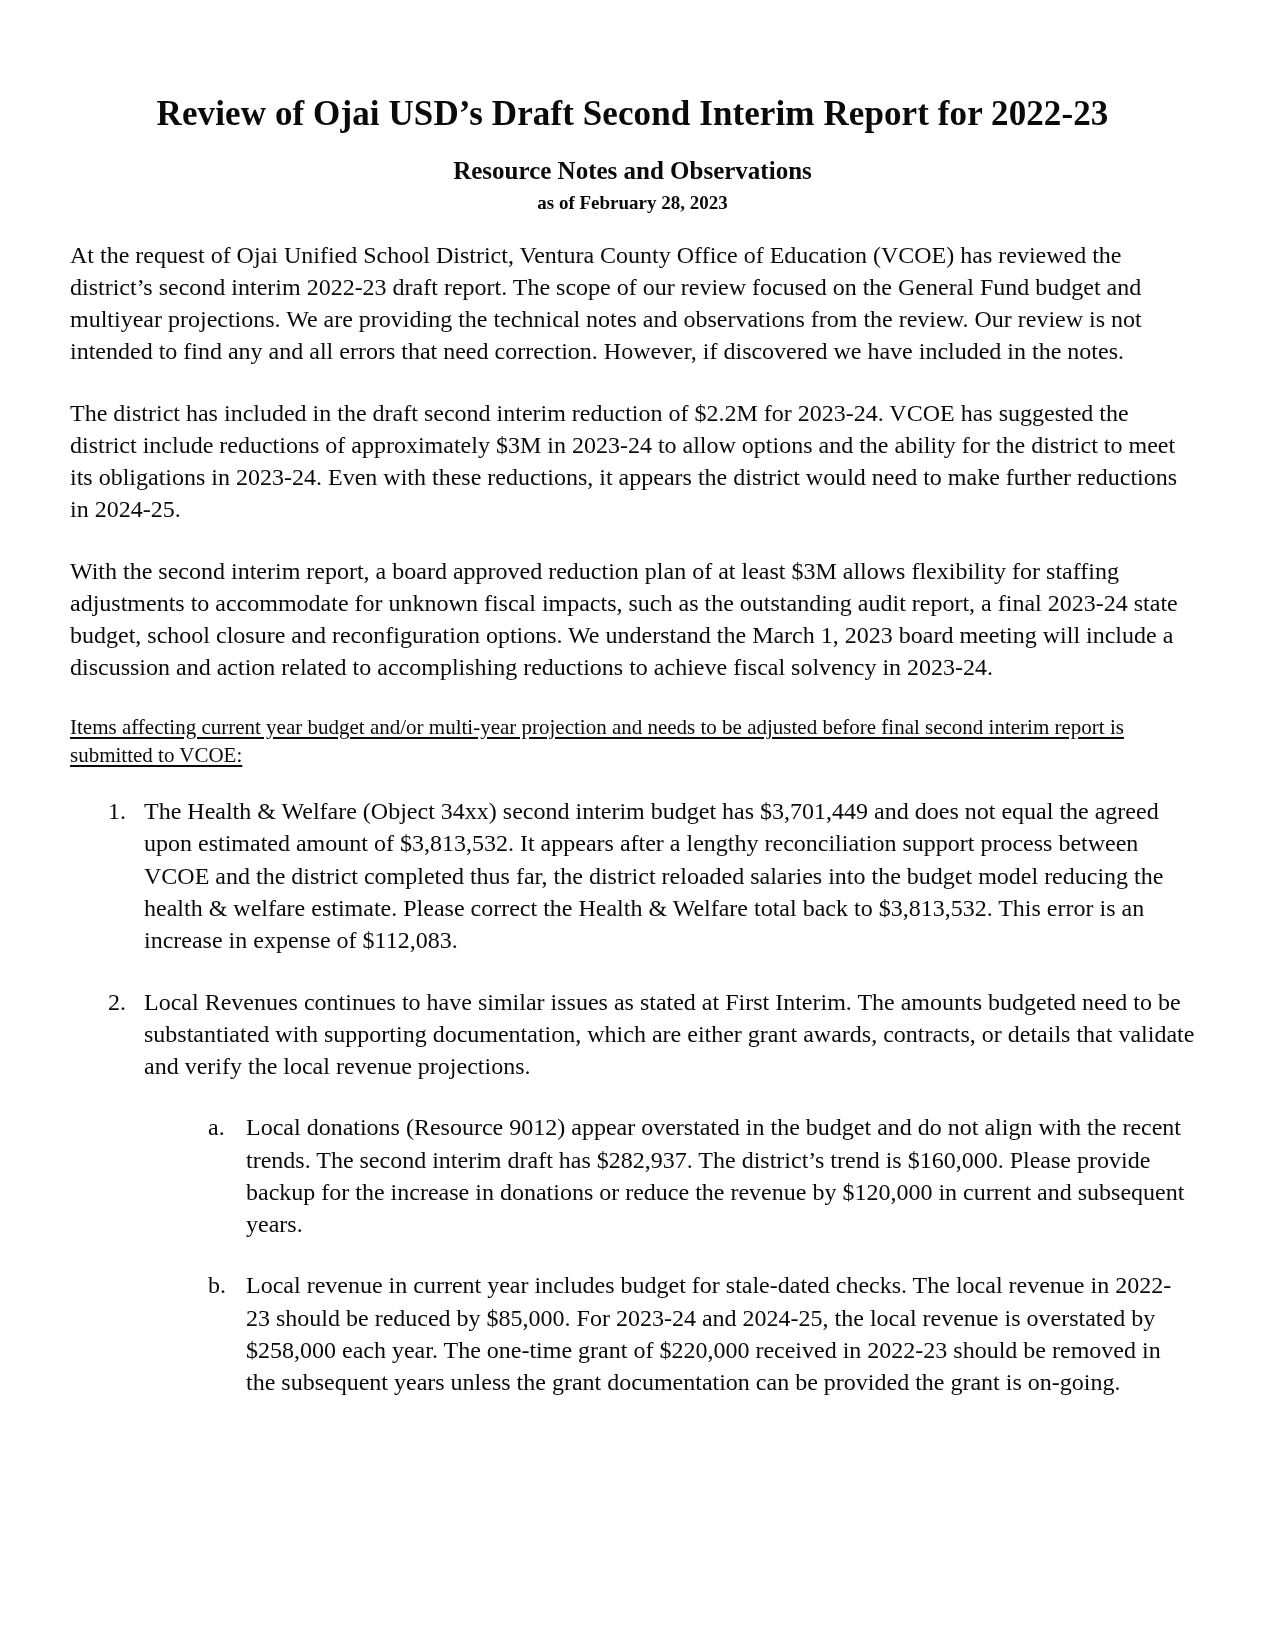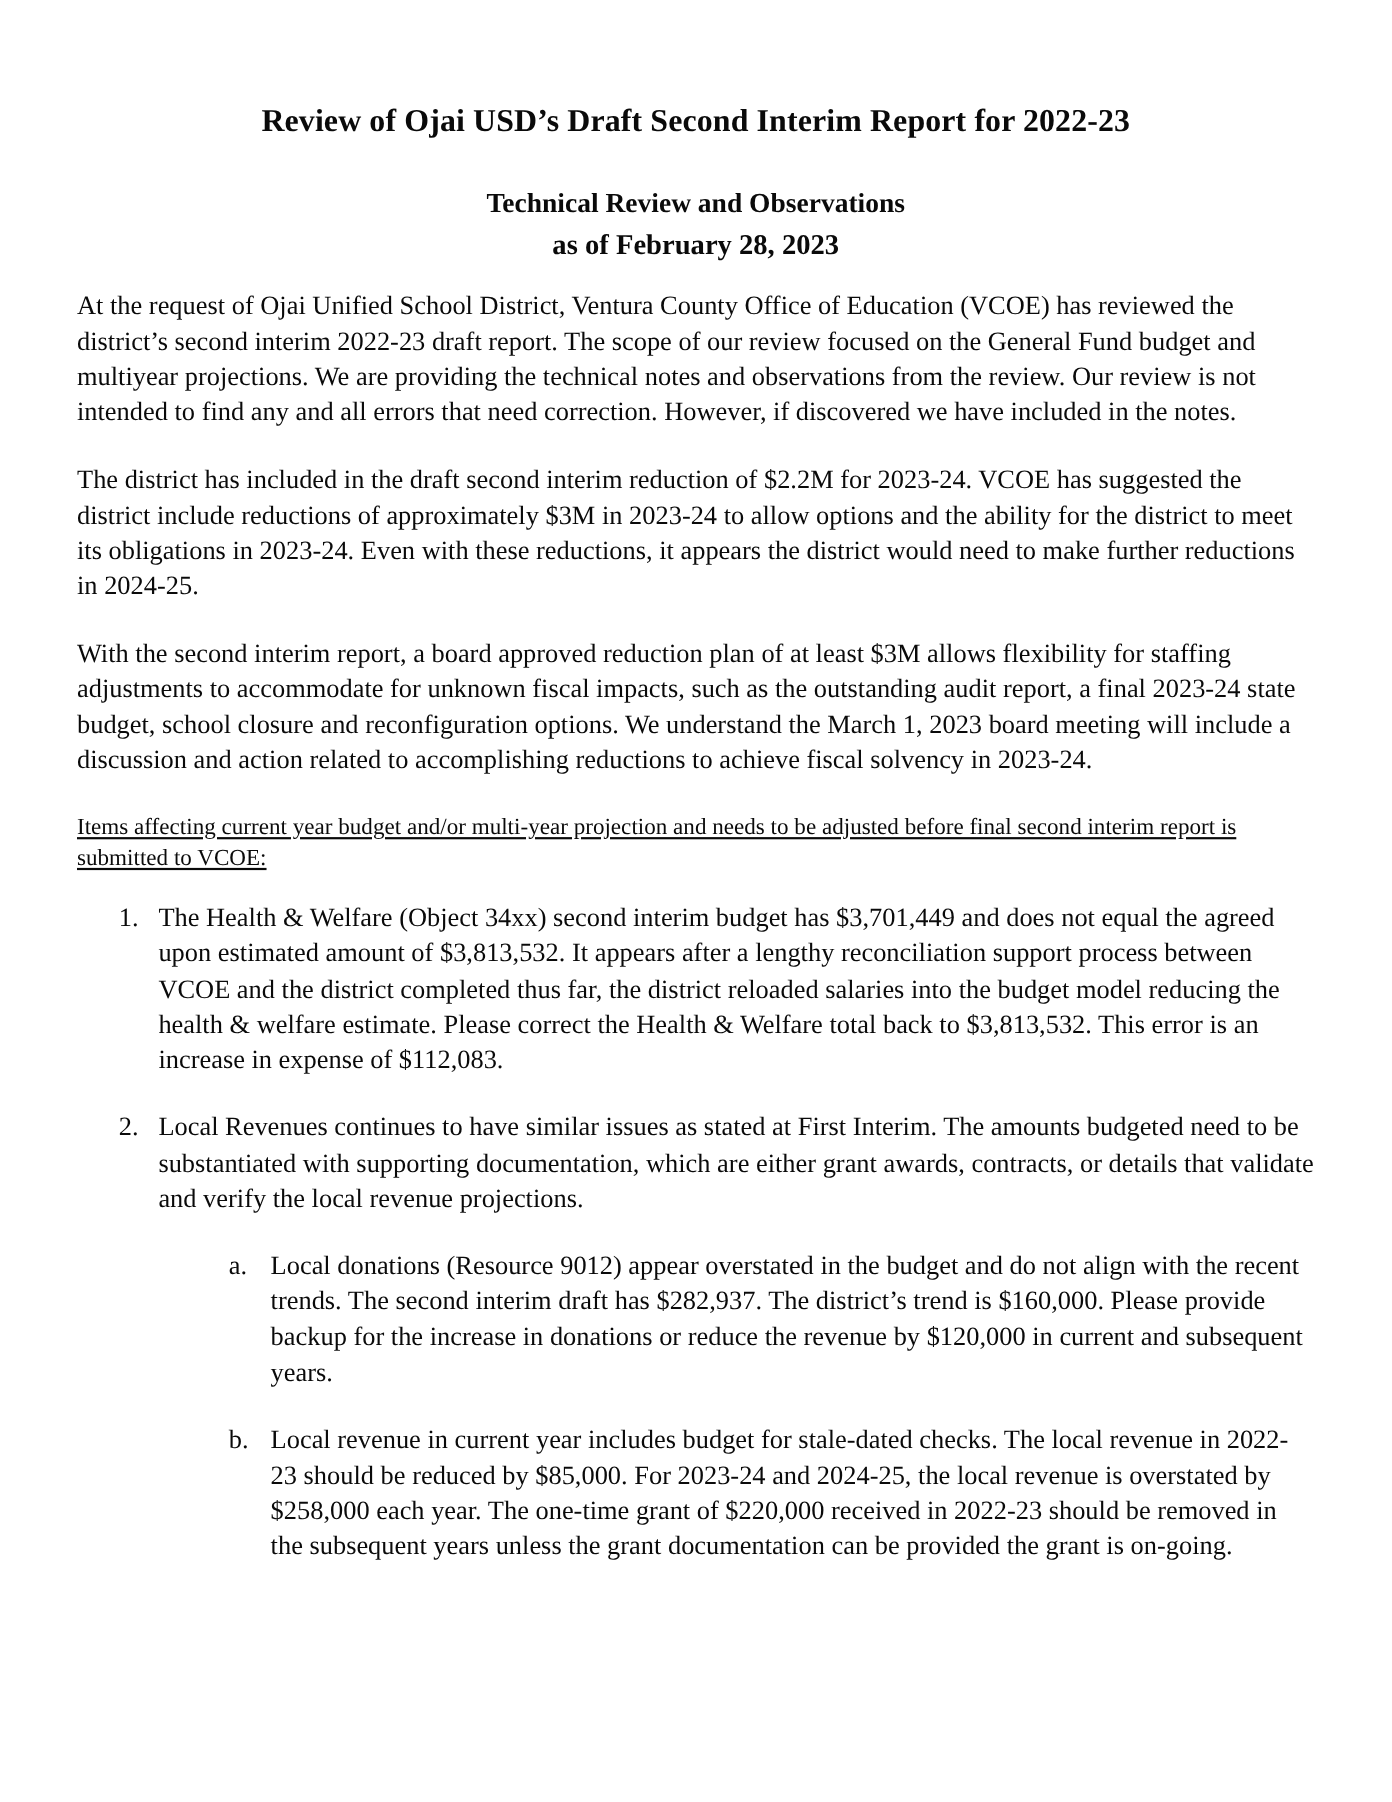--- a/index.html
+++ b/index.html
@@ -20,34 +20,34 @@
     box-sizing: border-box;
     padding: 92px 70px 40px 70px;
     background: #ffffff;
   }
 
   
   .title-block {
     text-align: center;
   }
   .doc-title {
-    font-size: 29px;
+    font-size: 35px;
     font-weight: bold;
     line-height: 1.25;
-    margin: 0 0 43px 0;
+    margin: 0 0 20px 0;
     letter-spacing: 0.1px;
   }
   .doc-subtitle {
     font-size: 25px;
     font-weight: bold;
     line-height: 1.2;
     margin: 0 0 6px 0;
   }
   .doc-date {
-    font-size: 26px;
+    font-size: 19px;
     font-weight: bold;
     line-height: 1.2;
     margin: 0;
   }
 
   
   .body-copy {
     margin-top: 24px;
   }
   p.para {
@@ -119,21 +119,21 @@
     padding-left: 34px;
   }
 </style>
 </head>
 <body>
 
 <div class="page">
 
   <div class="title-block">
     <h1 class="doc-title">Review of Ojai USD’s Draft Second Interim Report for 2022-23</h1>
-    <h2 class="doc-subtitle">Technical Review and Observations</h2>
+    <h2 class="doc-subtitle">Resource Notes and Observations</h2>
     <div class="doc-date">as of February 28, 2023</div>
   </div>
 
   <div class="body-copy">
 
     <p class="para">At the request of Ojai Unified School District, Ventura County Office of Education (VCOE) has reviewed the district’s second interim 2022-23 draft report. The scope of our review focused on the General Fund budget and multiyear projections. We are providing the technical notes and observations from the review. Our review is not intended to find any and all errors that need correction.  However, if discovered we have included in the notes.</p>
     <p class="para">The district has included in the draft second interim reduction of $2.2M for 2023-24.  VCOE has suggested the district include reductions of approximately $3M in 2023-24 to allow options and the ability for the district to meet its obligations in 2023-24.  Even with these reductions, it appears the district would need to make further reductions in 2024-25.</p>
     <p class="para">With the second interim report, a board approved reduction plan of at least $3M allows flexibility for staffing adjustments to accommodate for unknown fiscal impacts, such as the outstanding audit report, a final 2023-24 state budget, school closure and reconfiguration options. We understand the March 1, 2023 board meeting will include a discussion and action related to accomplishing reductions to achieve fiscal solvency in 2023-24.</p>
 
     <p class="section-heading">Items affecting current year budget and/or multi-year projection and needs to be adjusted before final second interim report is submitted to VCOE:</p>

